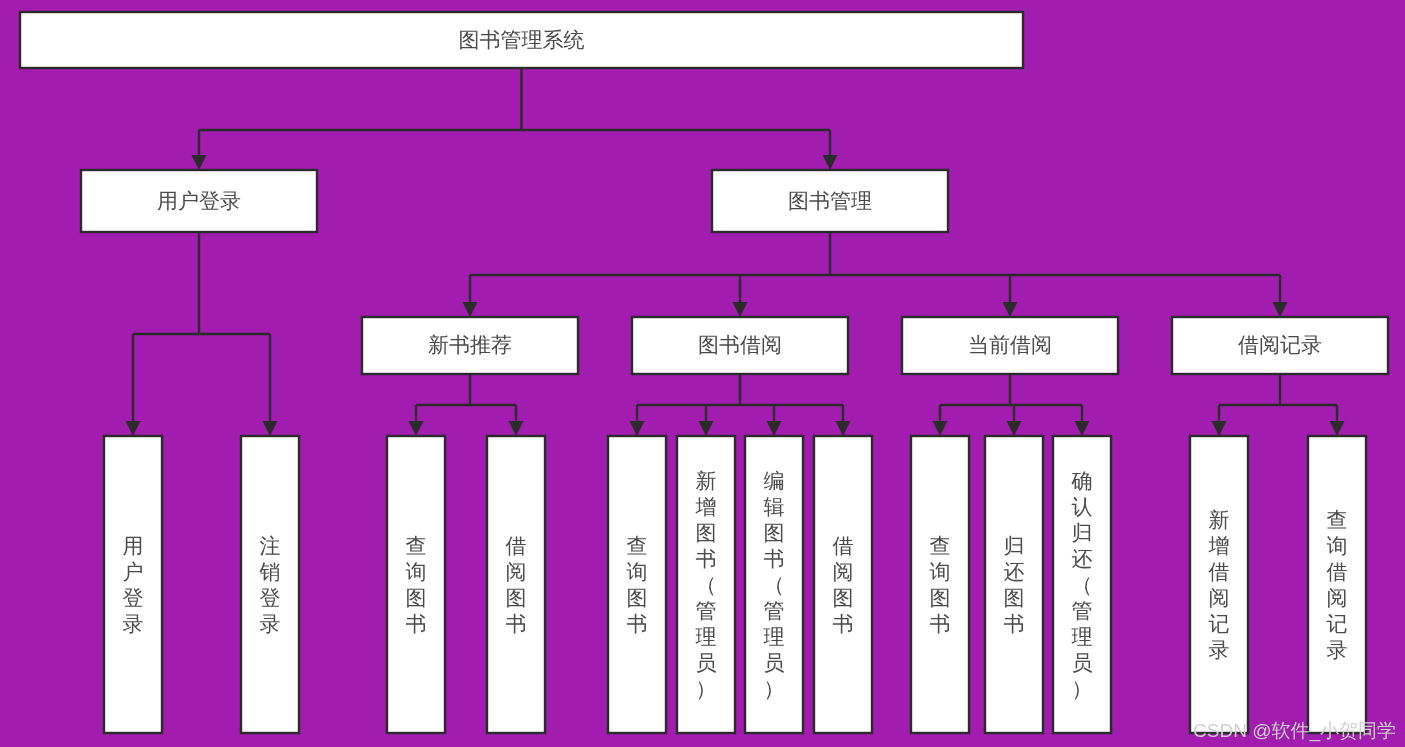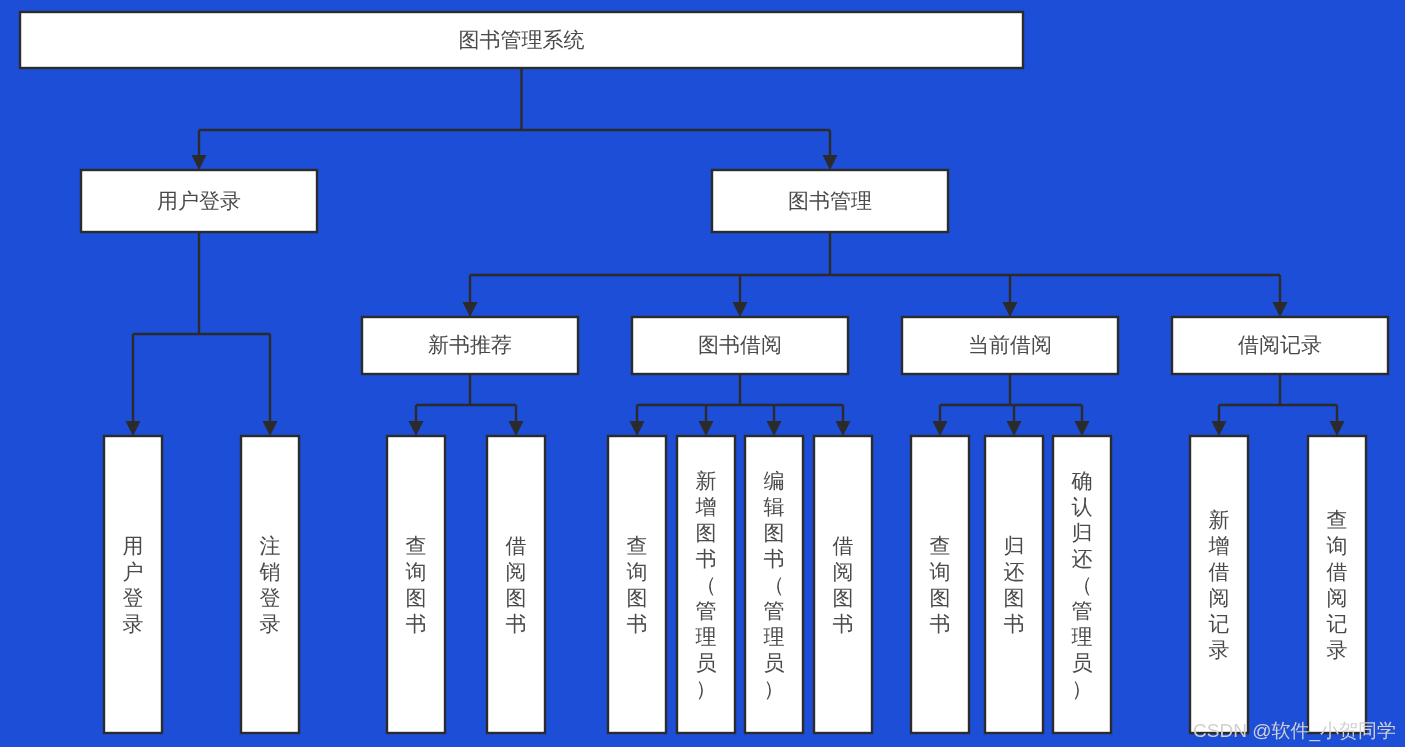--- a/index.html
+++ b/index.html
@@ -11,21 +11,21 @@
   body {
     width: 1405px;
     height: 747px;
     font-family: "Liberation Sans", "DejaVu Sans", sans-serif;
     overflow: hidden;
   }
   #diagram-root {
     position: relative;
     width: 1405px;
     height: 747px;
-    background: #1d4ed8;
+    background: #a21caf;
   }
   svg.diagram-canvas {
     position: absolute;
     top: 0;
     left: 0;
     width: 1405px;
     height: 747px;
     display: block;
   }
   .node-rect {

